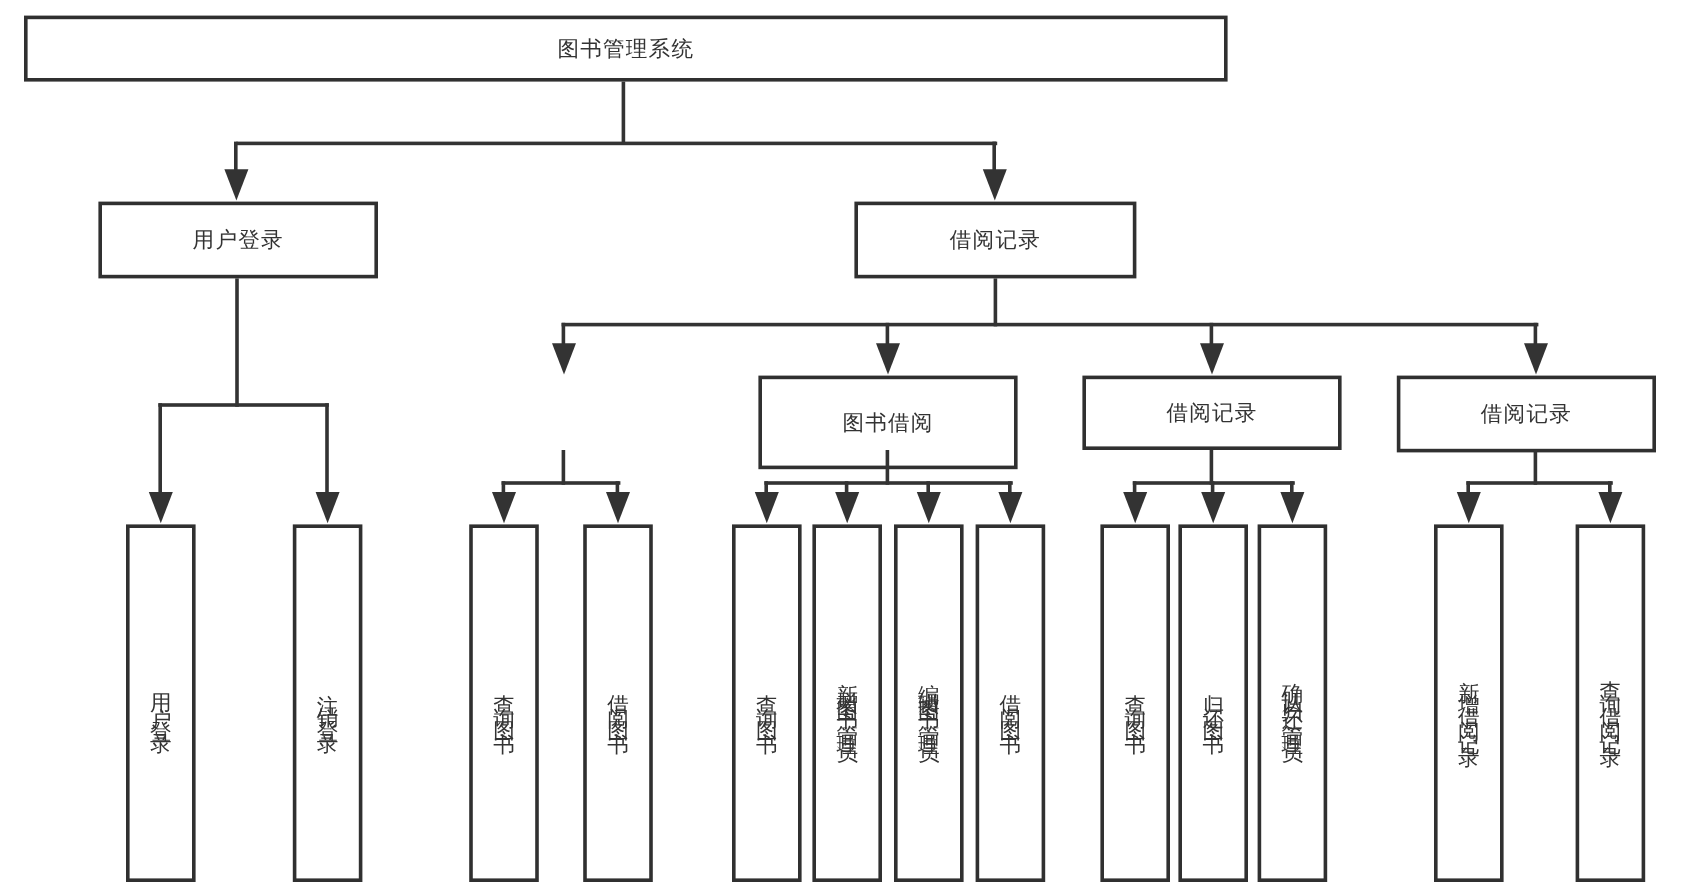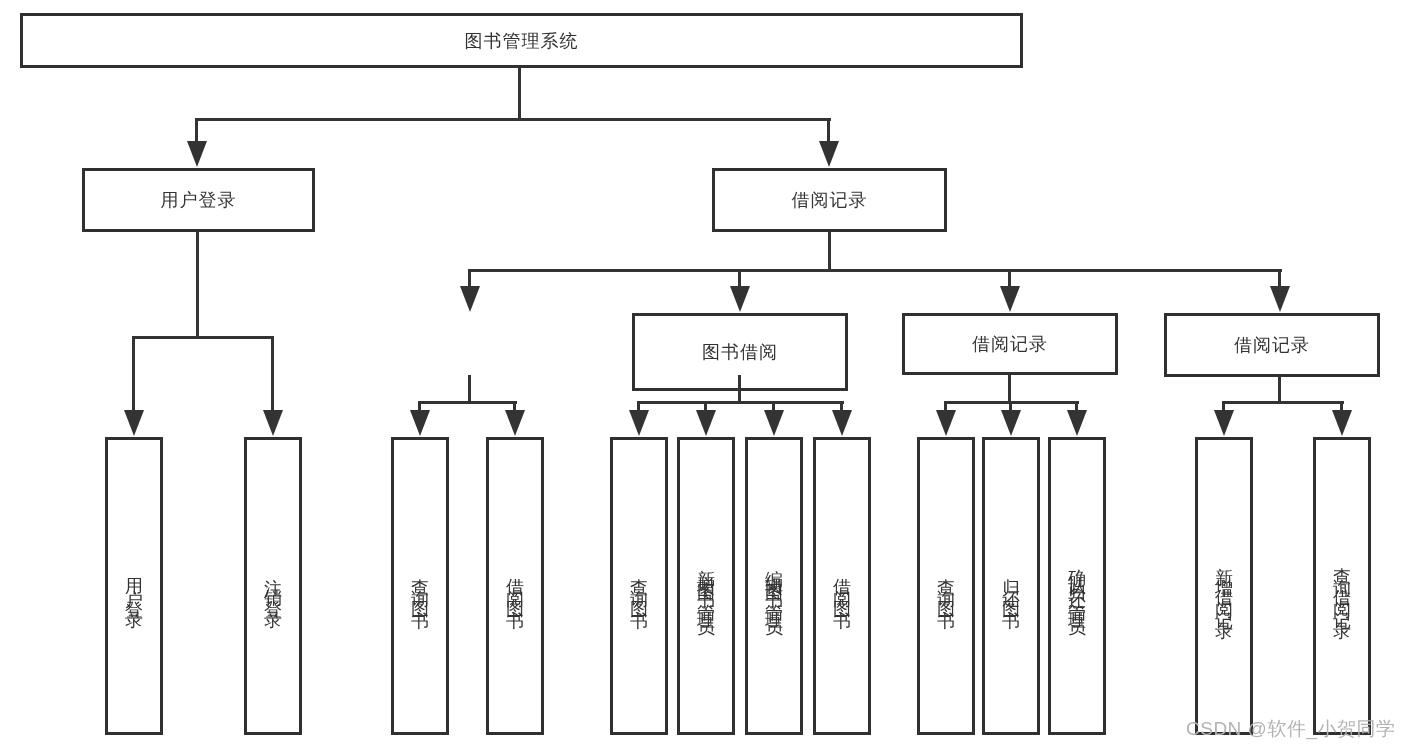--- a/index.html
+++ b/index.html
@@ -156,15 +156,14 @@
     <span class="tight">确认归还（管理员）</span>
   </div>
 
   <div class="box v" style="left:1195px;top:437px;width:58px;height:298px">
     <span>新增借阅记录</span>
   </div>
   <div class="box v" style="left:1313px;top:437px;width:58px;height:298px">
     <span>查询借阅记录</span>
   </div>
 
-  <div class="watermark">CSDN @软件_小贺同学</div>
 
 </div>
 
 </body></html>

